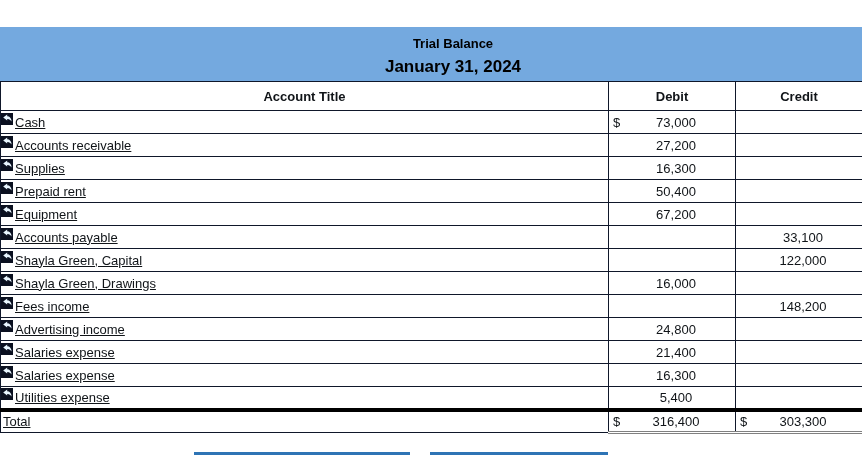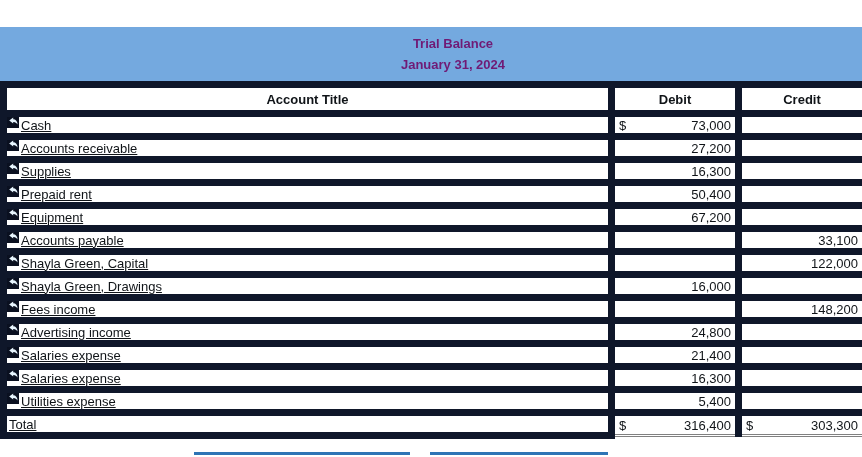--- a/index.html
+++ b/index.html
@@ -8,38 +8,38 @@
     position: relative;
     width: 862px; height: 457px;
     background: #ffffff;
     overflow: hidden;
   }
   .banner {
     position: absolute; top: 27px; left: 0;
     width: 862px; height: 54px;
     background: #74a9df;
     text-align: center;
-    color: #701a75;
+    color: #000000;
     padding-left: 44px;
   }
   .banner .line1 { font-weight: bold; font-size: 13px; padding-top: 9px; }
-  .banner .line2 { font-weight: bold; font-size: 13px; padding-top: 6px; }
+  .banner .line2 { font-weight: bold; font-size: 17px; padding-top: 6px; }
   table.tb {
     position: absolute; top: 81px; left: 0;
     width: 862px;
     border-collapse: collapse;
     font-size: 13px;
     color: #101418;
     table-layout: fixed;
   }
   table.tb col.c-title  { width: 608px; }
   table.tb col.c-debit  { width: 127px; }
   table.tb col.c-credit { width: 127px; }
   table.tb th, table.tb td {
-    border: 7px solid #0f172a;
+    border: 1px solid #0f172a;
     height: 23px;
     padding: 0;
     overflow: hidden;
     white-space: nowrap;
   }
   table.tb th {
     height: 29px;
     font-weight: bold;
     text-align: center;
     background: #ffffff;
@@ -52,21 +52,21 @@
     flex: 0 0 auto;
     display: inline-block;
     cursor: pointer;
   }
   .num-cell { }
   .num-inner {
     display: flex; justify-content: space-between; align-items: center;
     padding: 0 4px 0 4px;
   }
   .cur { min-width: 8px; text-align: left; }
-  .amt { text-align: right; flex: 1; }
+  .amt { text-align: center; flex: 1; }
   tr.total-row td {
     border-top: 4px solid #000000;
     font-weight: normal;
   }
   tr.total-row td.num-cell {
     border-bottom: 3px double #808080;
   }
   .bottom-bar {
     position: absolute;
     height: 3px;

